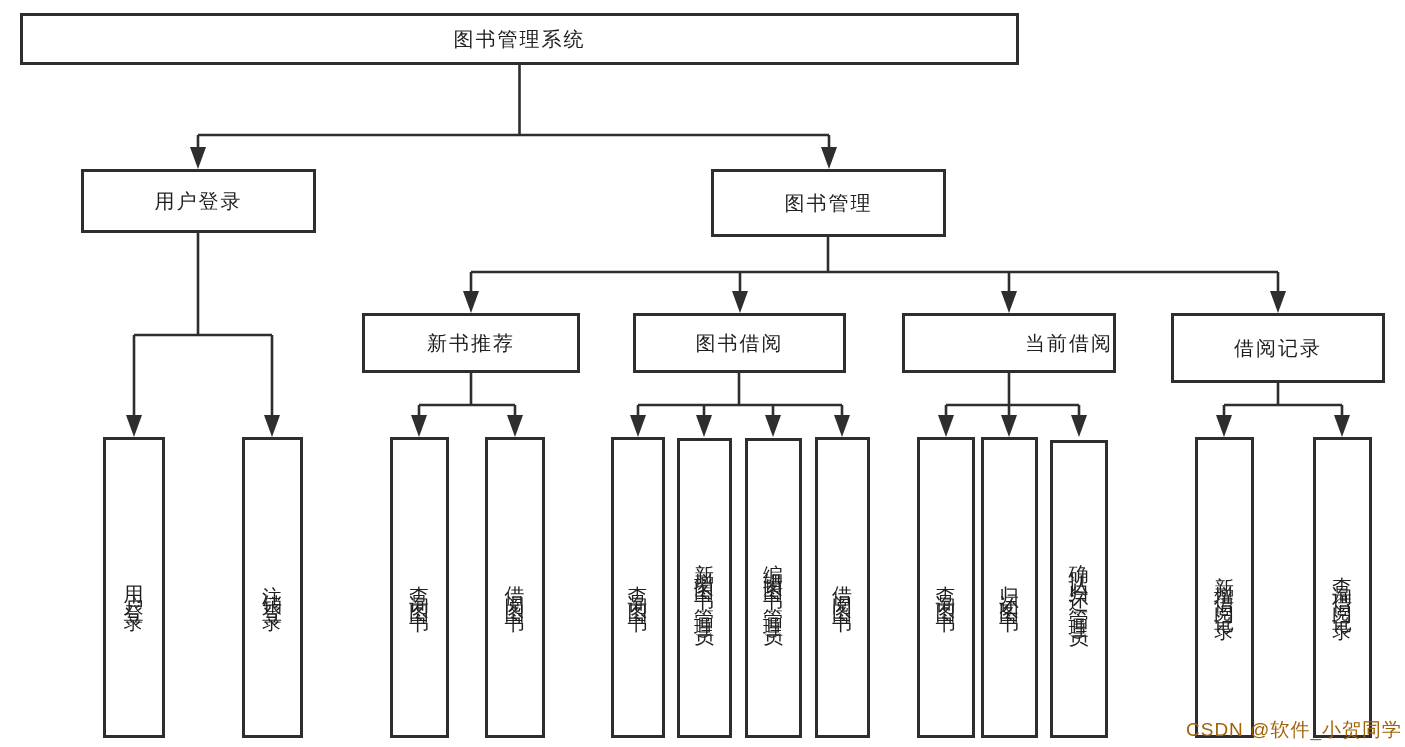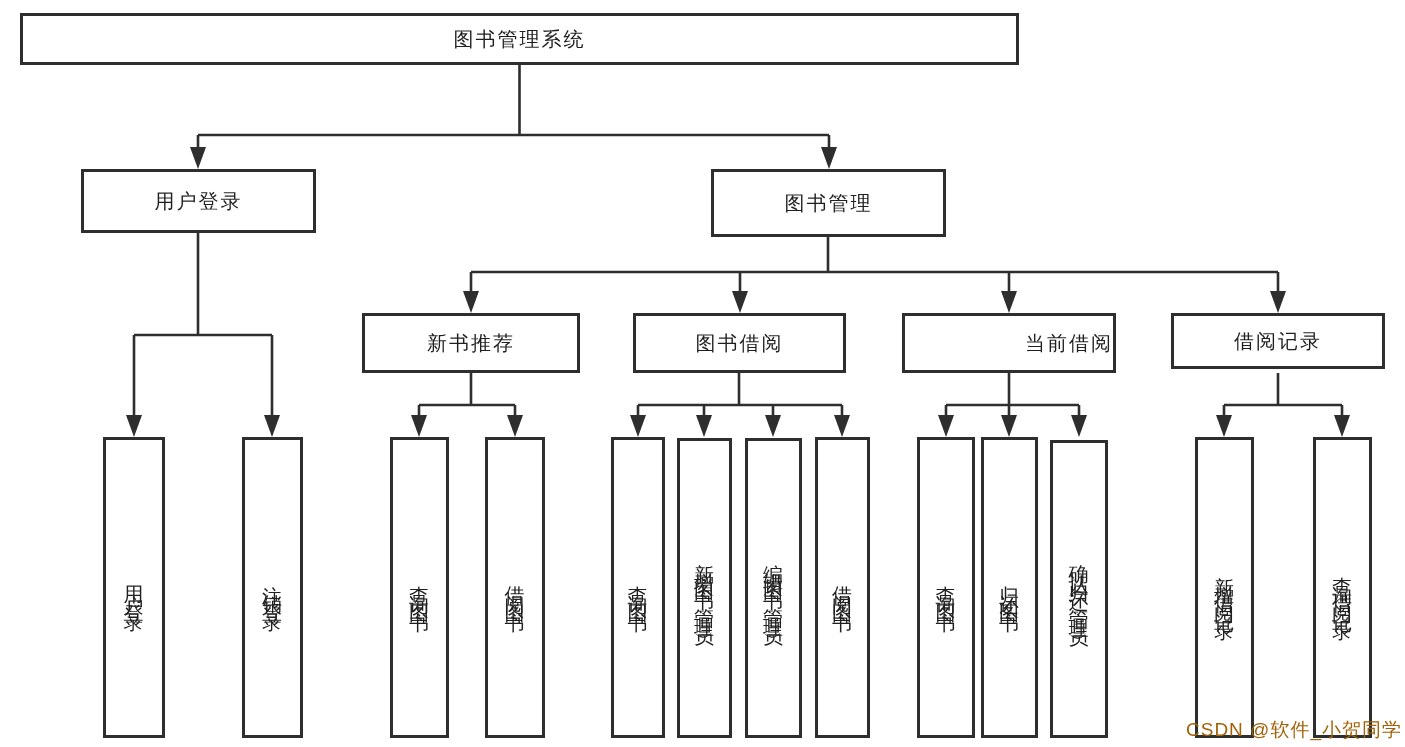--- a/index.html
+++ b/index.html
@@ -87,21 +87,21 @@
 
   <div class="node" style="left:362px;top:313px;width:218px;height:60px;">
     <span class="lbl">新书推荐</span>
   </div>
   <div class="node" style="left:633px;top:313px;width:213px;height:60px;">
     <span class="lbl">图书借阅</span>
   </div>
   <div class="node" style="left:902px;top:313px;width:214px;height:60px;justify-content:flex-end;">
     <span class="lbl">当前借阅</span>
   </div>
-  <div class="node" style="left:1171px;top:313px;width:214px;height:56px;">
+  <div class="node" style="left:1171px;top:313px;width:214px;height:70px;">
     <span class="lbl">借阅记录</span>
   </div>
 
   <div class="node leaf" style="left:103px;top:437px;width:62px;height:301px;">
     <span class="lbl">用户登录</span>
   </div>
   <div class="node leaf" style="left:242px;top:437px;width:61px;height:301px;">
     <span class="lbl">注销登录</span>
   </div>
   <div class="node leaf" style="left:390px;top:437px;width:59px;height:301px;">

